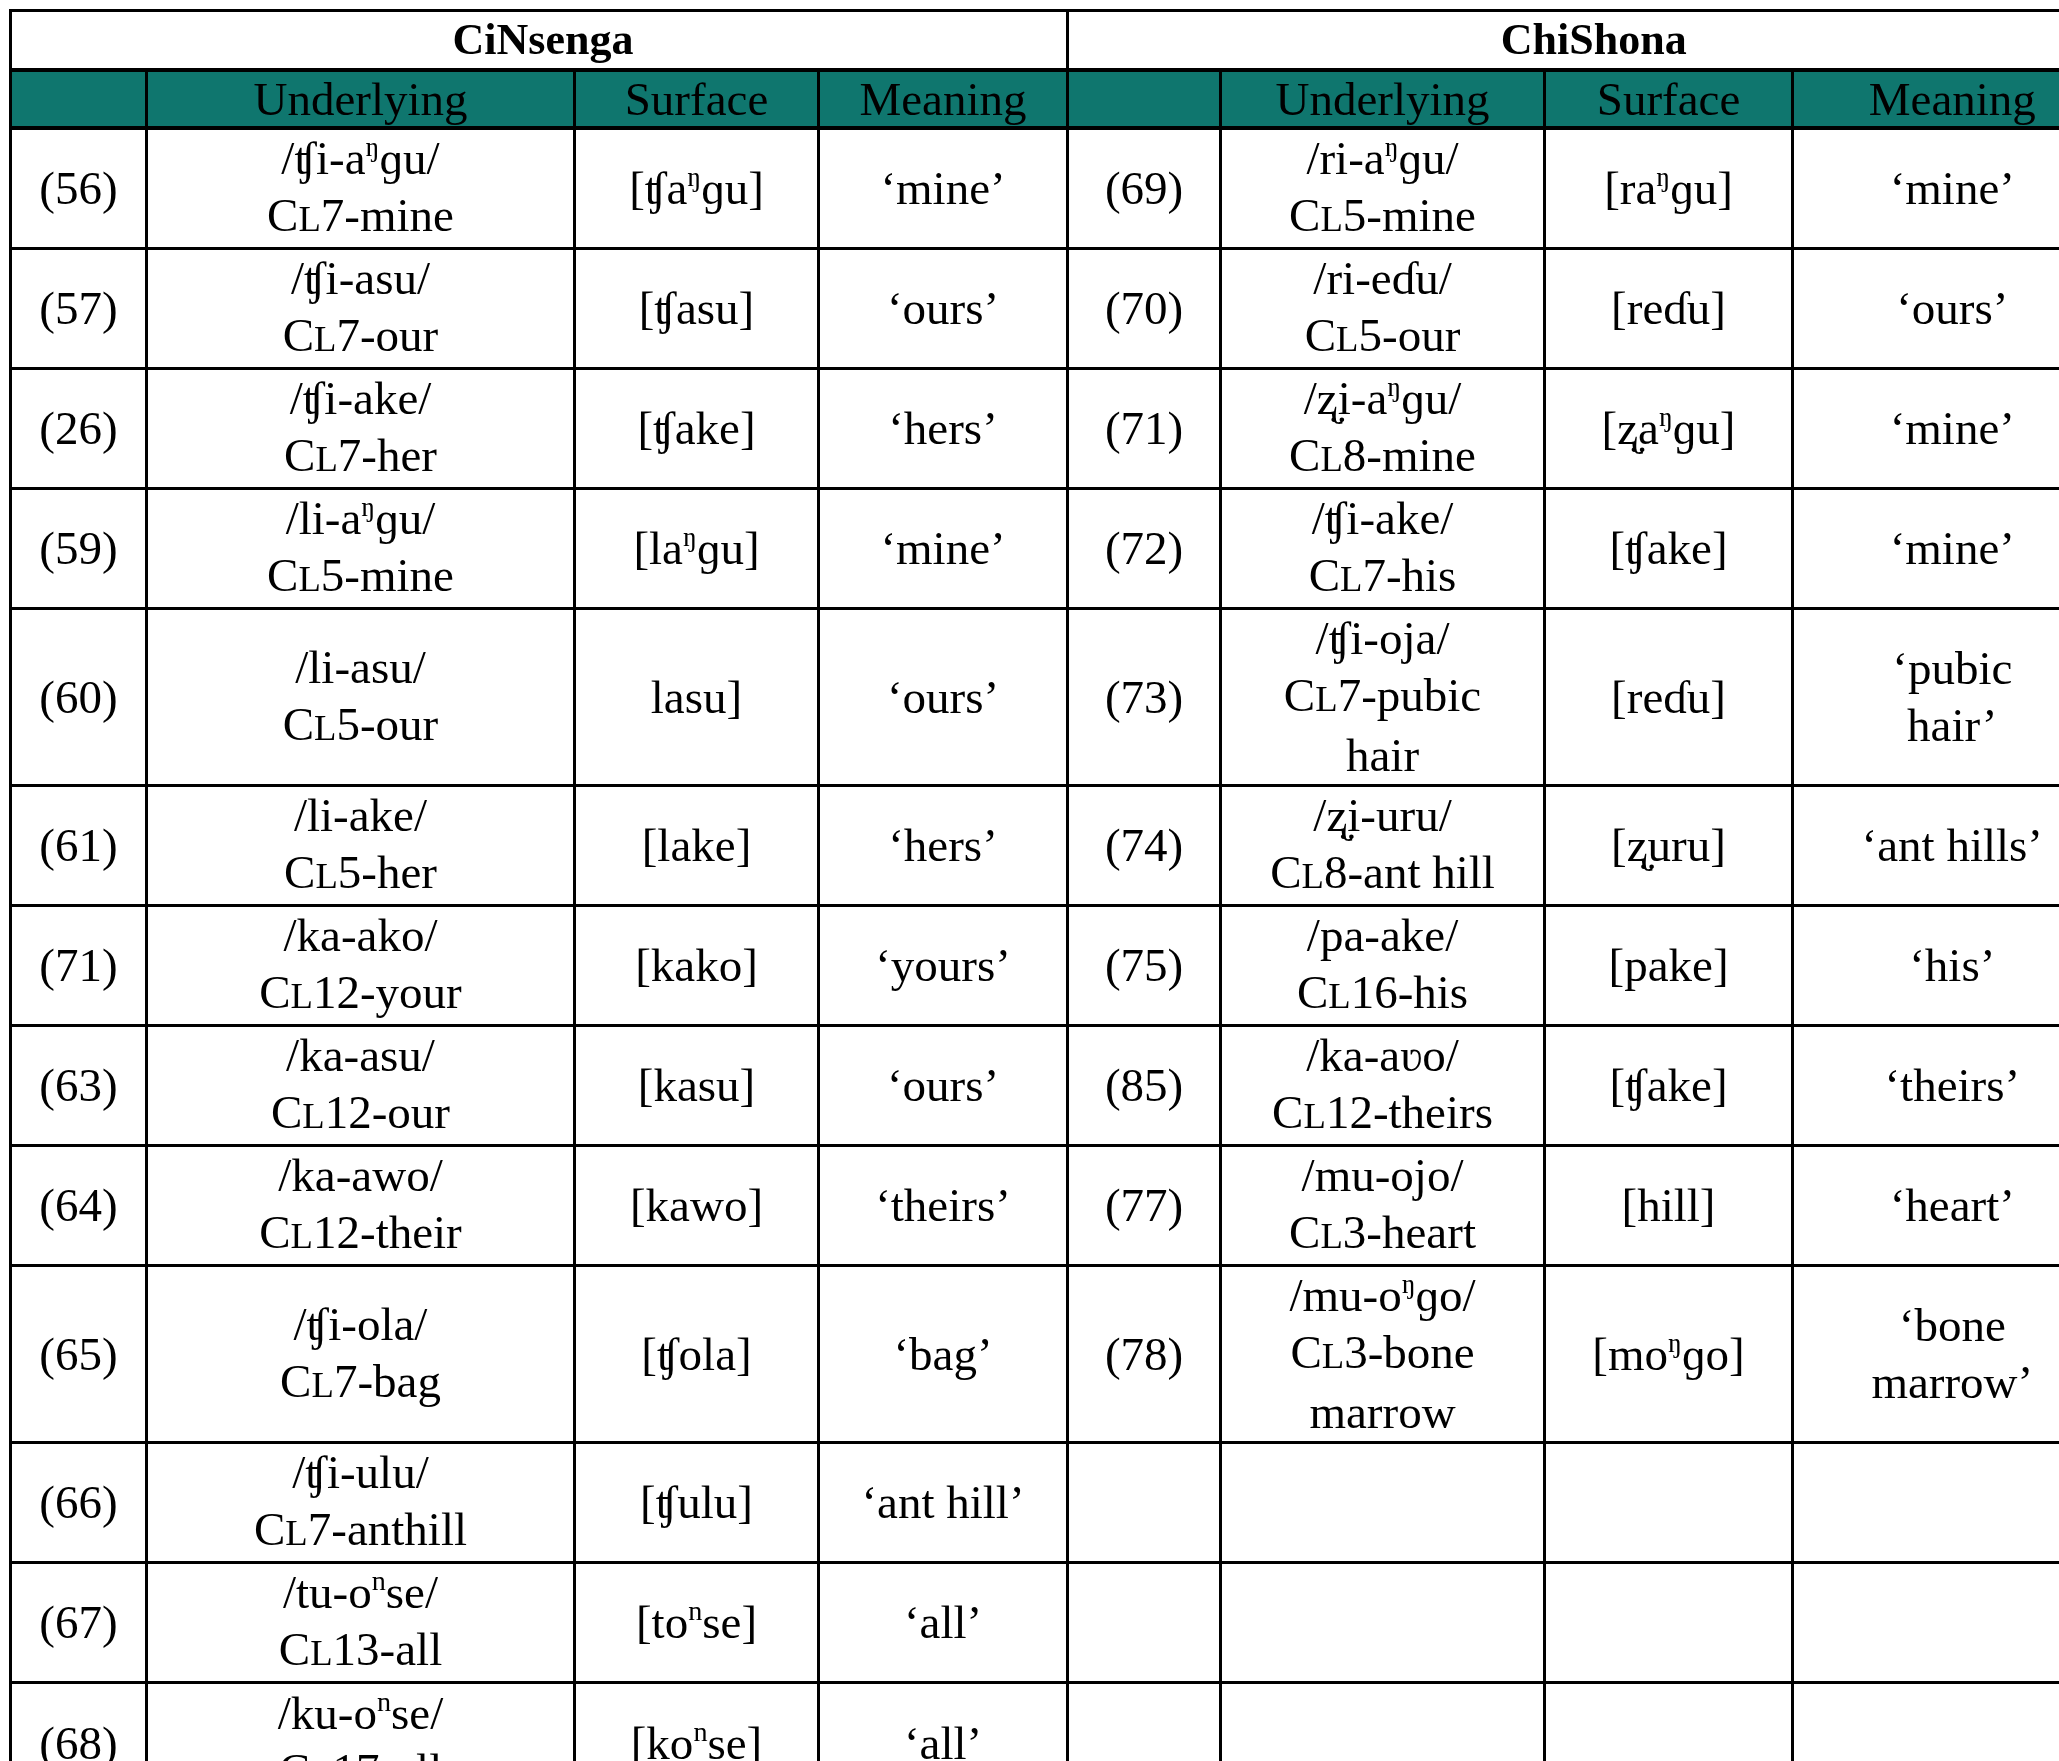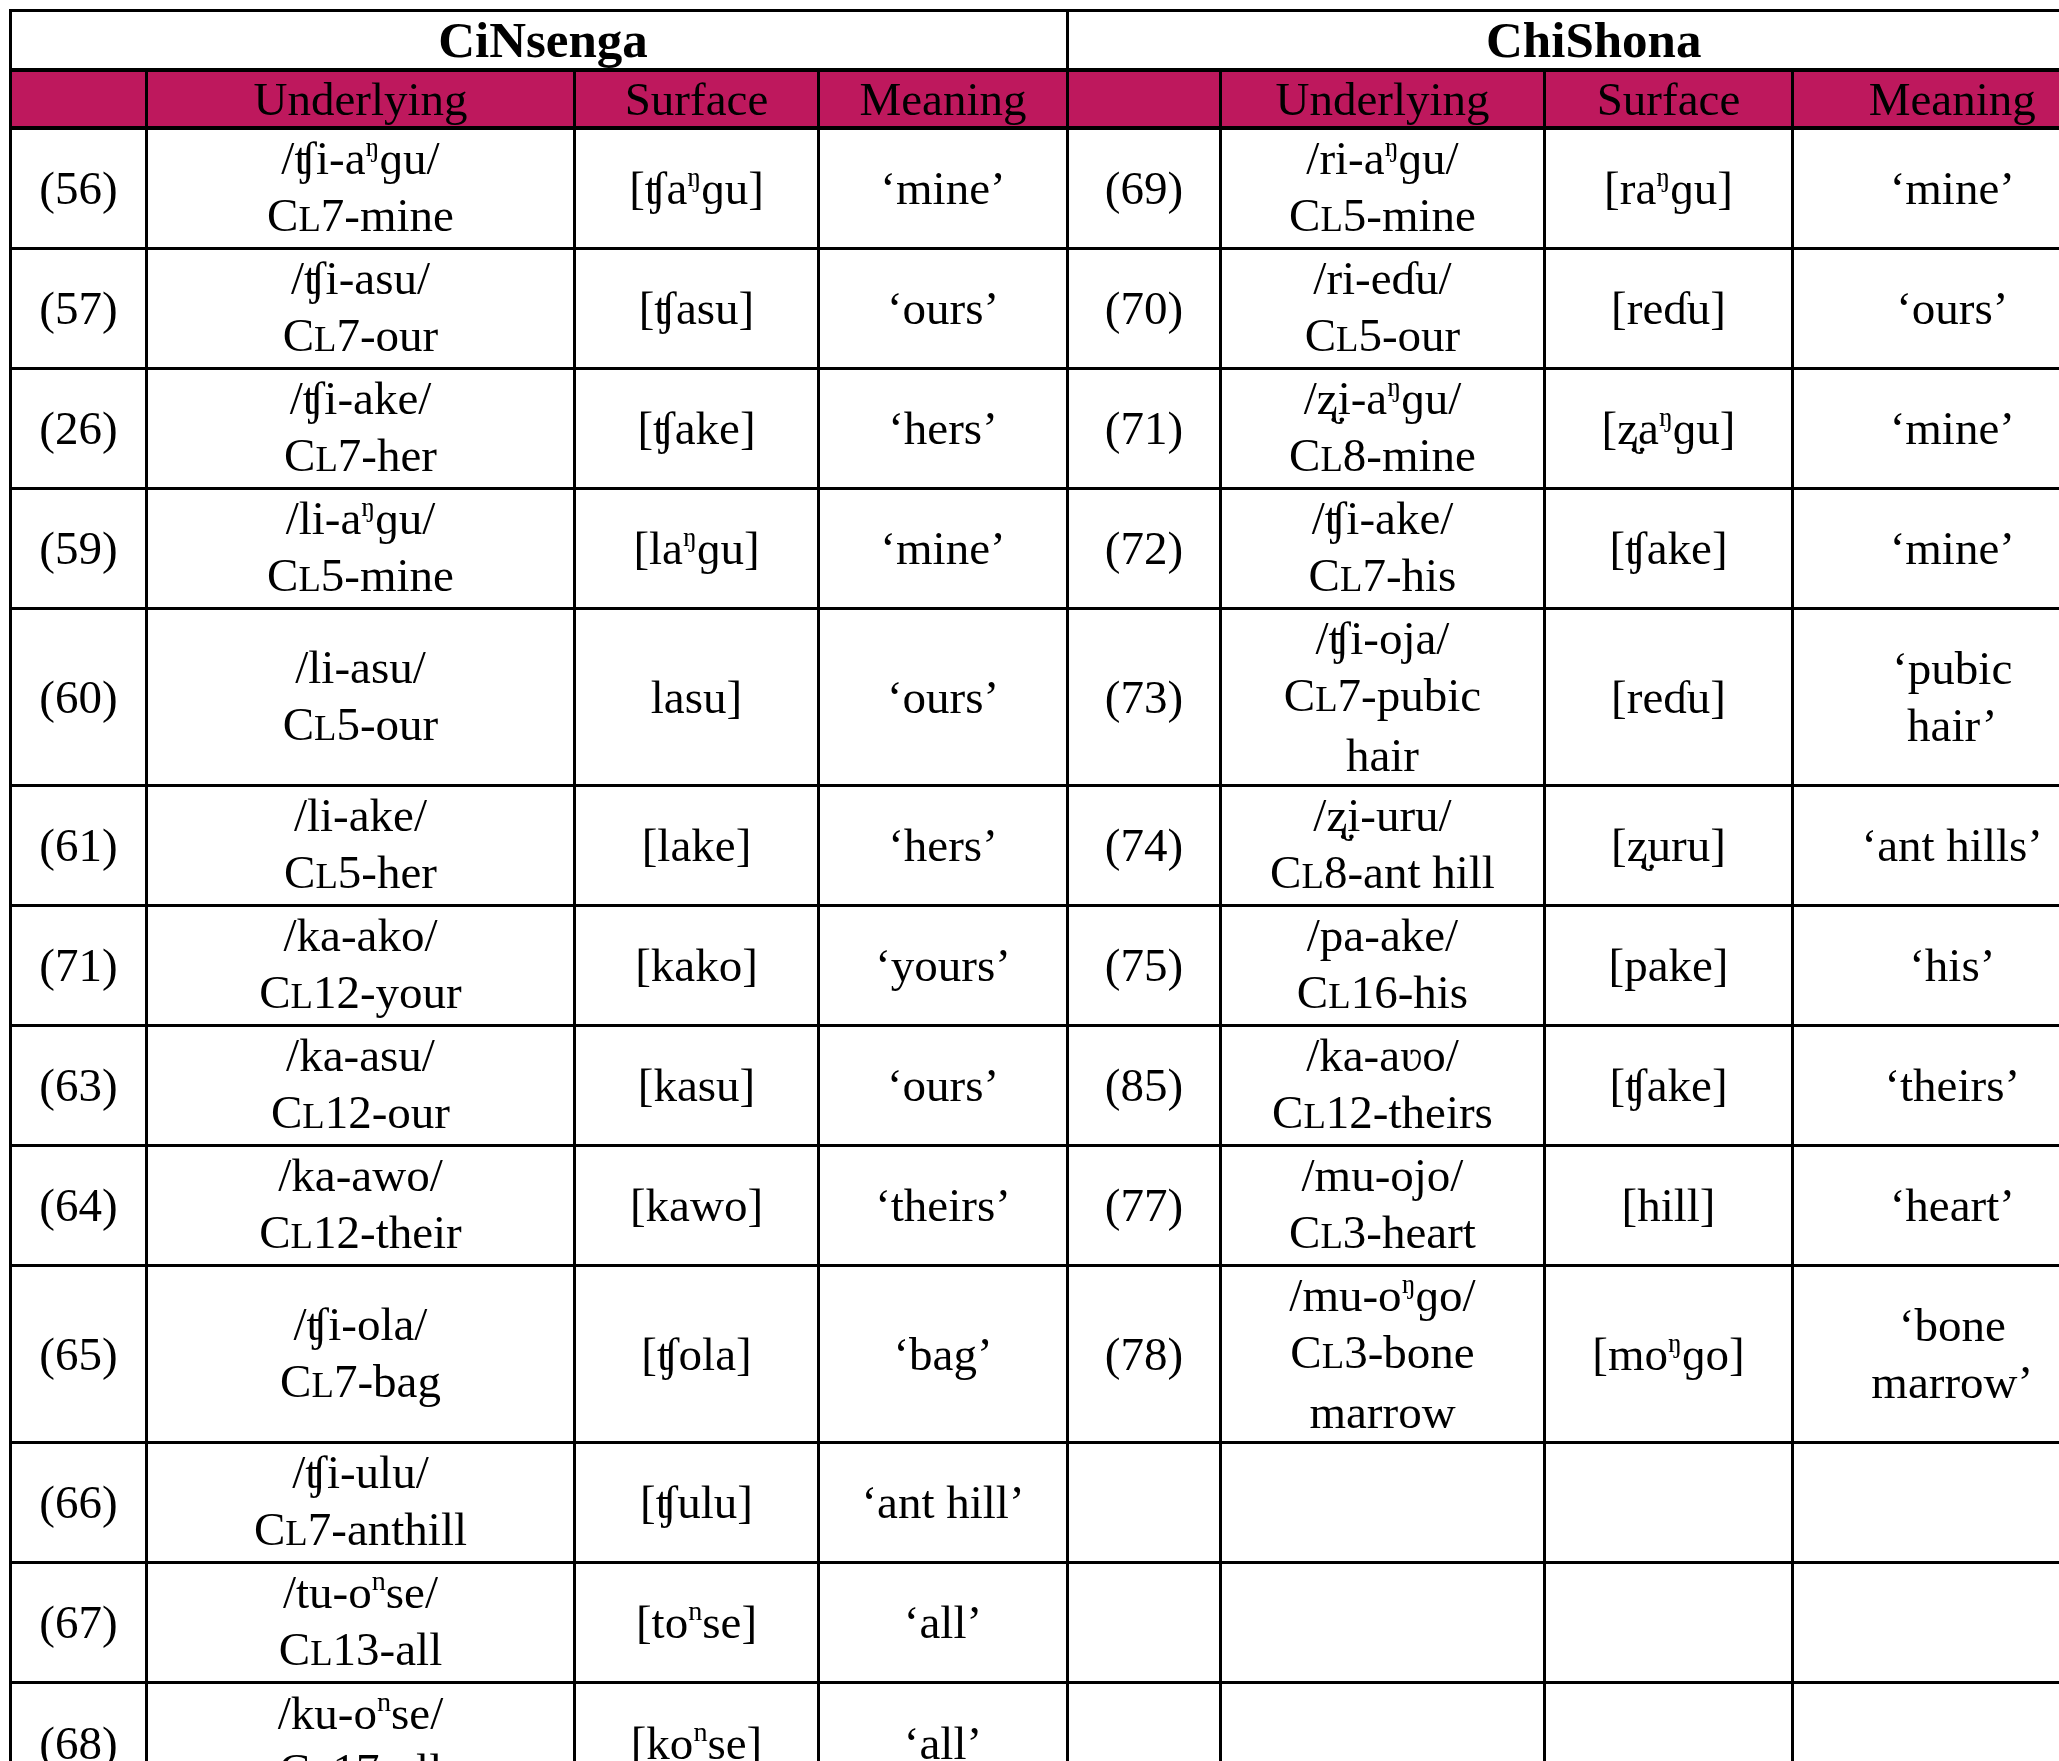--- a/index.html
+++ b/index.html
@@ -28,28 +28,28 @@
     padding: 0;
     text-align: center;
     vertical-align: middle;
     font-size: 47px;
     line-height: 57px;
     overflow: hidden;
   }
   #tbl tr.title-row td {
     height: 56px;
     font-weight: bold;
-    font-size: 51px;
+    font-size: 44px;
     line-height: 50px;
     border-bottom-width: 4px;
     padding-left: 8px;
   }
   #tbl tr.head-row td {
     height: 54px;
-    background: #be185d;
+    background: #0f766e;
     border-bottom-width: 4px;
     line-height: 52px;
     text-align: center;
   }
   #tbl td.right-open { border-right: none; }
   #tbl tr.last-row td { border-bottom: none; }
   .sc { font-size: 0.78em; }
   .sup { font-size: 0.6em; vertical-align: 0.65em; line-height: 0; }
   .line { display: block; }
 </style>

